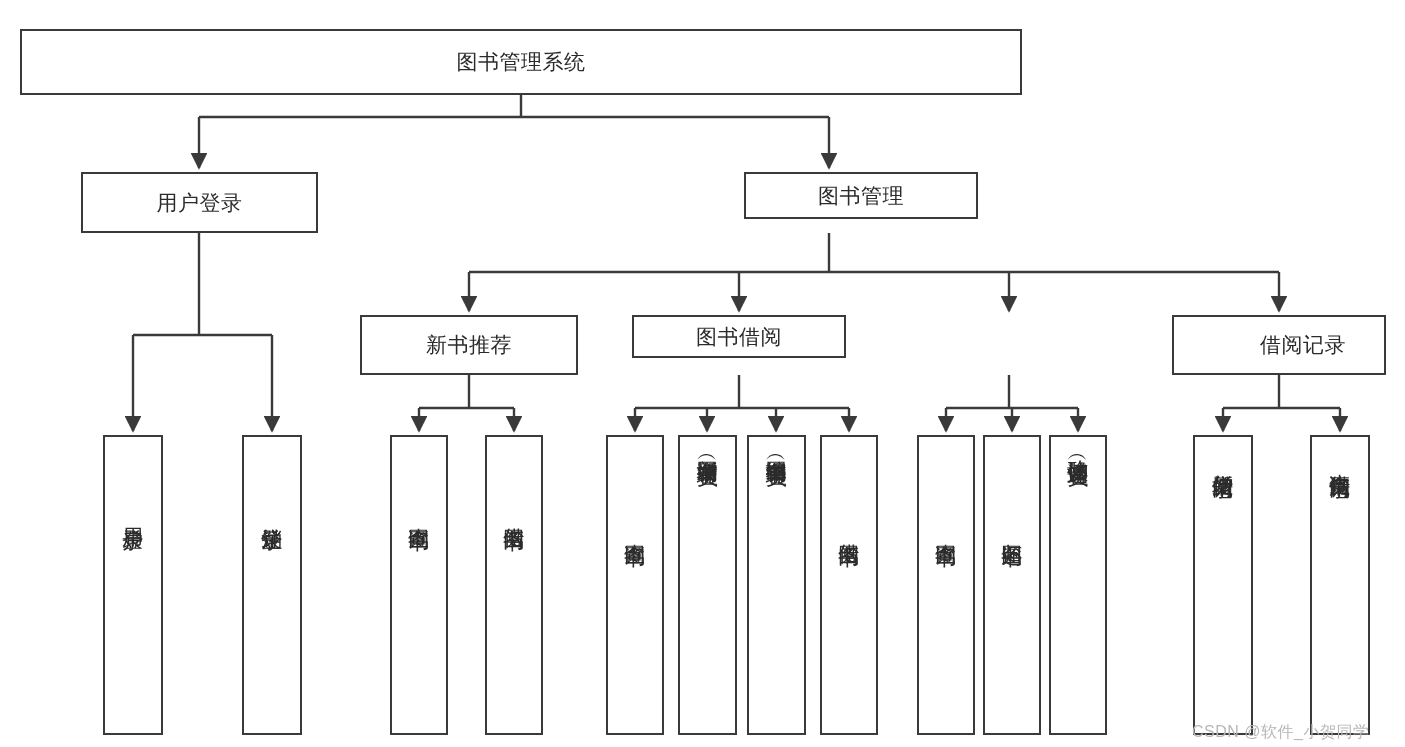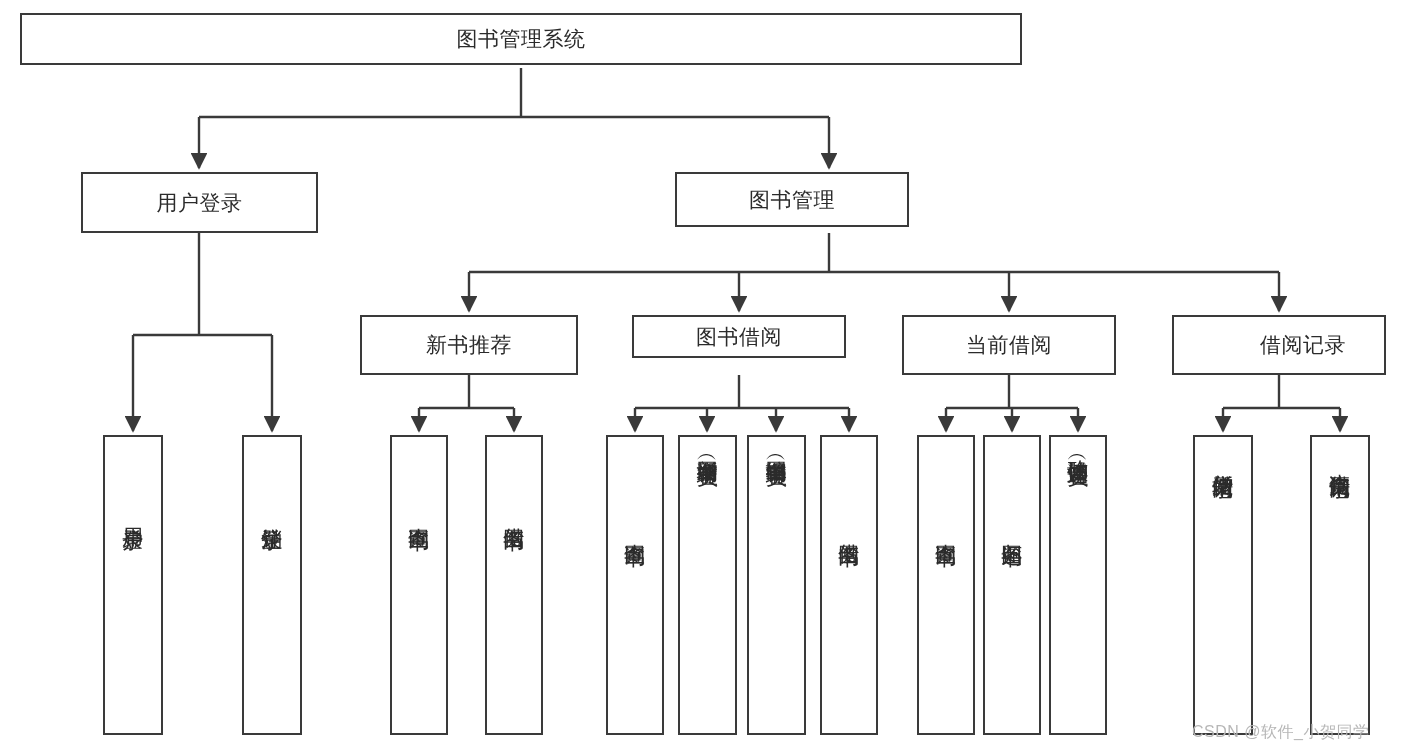--- a/index.html
+++ b/index.html
@@ -127,40 +127,37 @@
       <path d="M 1012 408 L 1012 431" marker-end="url(#arrow)"></path>
       <path d="M 1078 408 L 1078 431" marker-end="url(#arrow)"></path>
 
       <path d="M 1279 375 L 1279 408"></path>
       <path d="M 1223 408 L 1340 408"></path>
       <path d="M 1223 408 L 1223 431" marker-end="url(#arrow)"></path>
       <path d="M 1340 408 L 1340 431" marker-end="url(#arrow)"></path>
     </g>
   </svg>
 
-  <div class="node horiz" style="left:20px; top:13px; width:1002px; height:52px;">
+  <div class="node horiz" style="left:20px; top:29px; width:1002px; height:66px;">
     <span class="label">图书管理系统</span>
   </div>
 
   <div class="node horiz" style="left:81px; top:172px; width:237px; height:61px;">
     <span class="label">用户登录</span>
   </div>
-  <div class="node horiz" style="left:675px; top:172px; width:234px; height:55px;">
+  <div class="node horiz" style="left:744px; top:172px; width:234px; height:47px;">
     <span class="label">图书管理</span>
   </div>
 
   <div class="node horiz" style="left:360px; top:315px; width:218px; height:60px;">
     <span class="label">新书推荐</span>
   </div>
   <div class="node horiz" style="left:632px; top:315px; width:214px; height:43px;">
     <span class="label">图书借阅</span>
   </div>
-  <div class="node horiz" style="left:902px; top:315px; width:214px; height:60px;">
-    <span class="label">当前借阅</span>
-  </div>
   <div class="node horiz" style="left:1172px; top:315px; width:214px; height:60px;padding-left:48px;">
     <span class="label">借阅记录</span>
   </div>
 
   <div class="node vert mid" style="left:103px; top:435px; width:60px; height:300px;">
     <span class="label">用户登录</span>
   </div>
   <div class="node vert mid" style="left:242px; top:435px; width:60px; height:300px;">
     <span class="label">注销登录</span>
   </div>

